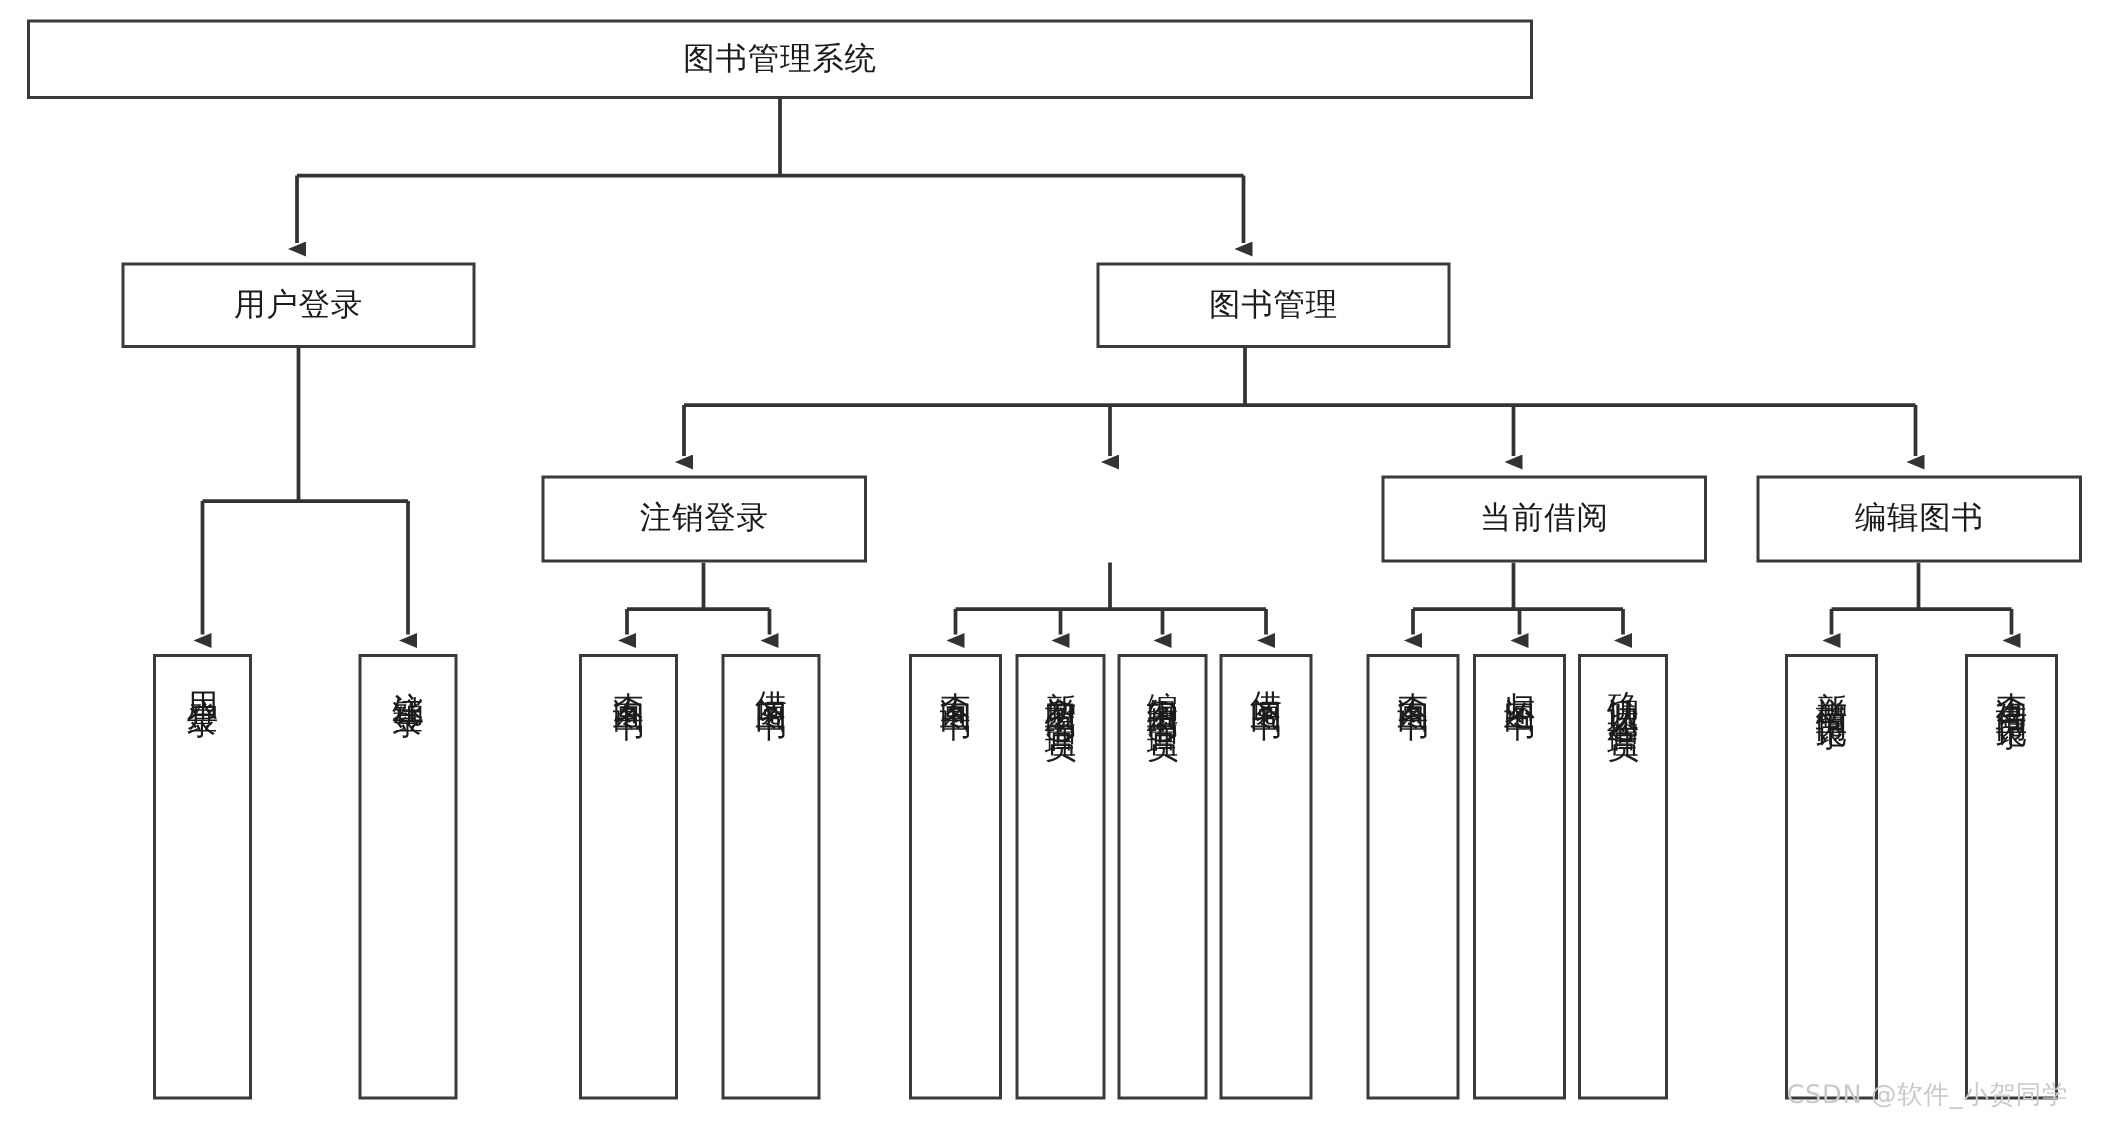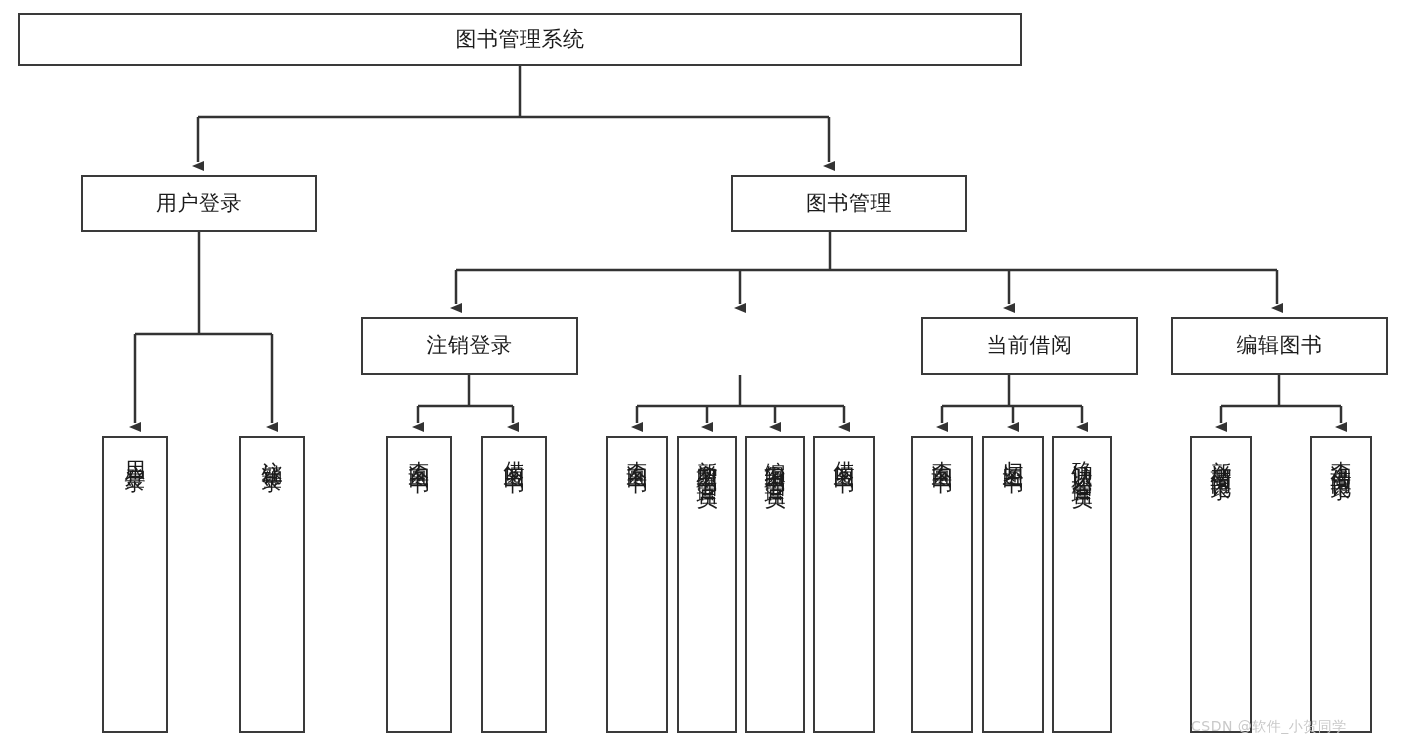--- a/index.html
+++ b/index.html
@@ -48,21 +48,21 @@
     font-size: 21px;
     color: #1b1b1b;
     writing-mode: vertical-rl;
     text-orientation: upright;
     letter-spacing: 4px;
     line-height: 1.05;
     white-space: nowrap;
   }
   .watermark {
     position: absolute;
-    font-size: 14px;
+    font-size: 17px;
     color: #c9c9c9;
     white-space: nowrap;
     letter-spacing: 0.5px;
   }
 </style>
 </head>
 <body>
 
 <div id="canvas">
 

